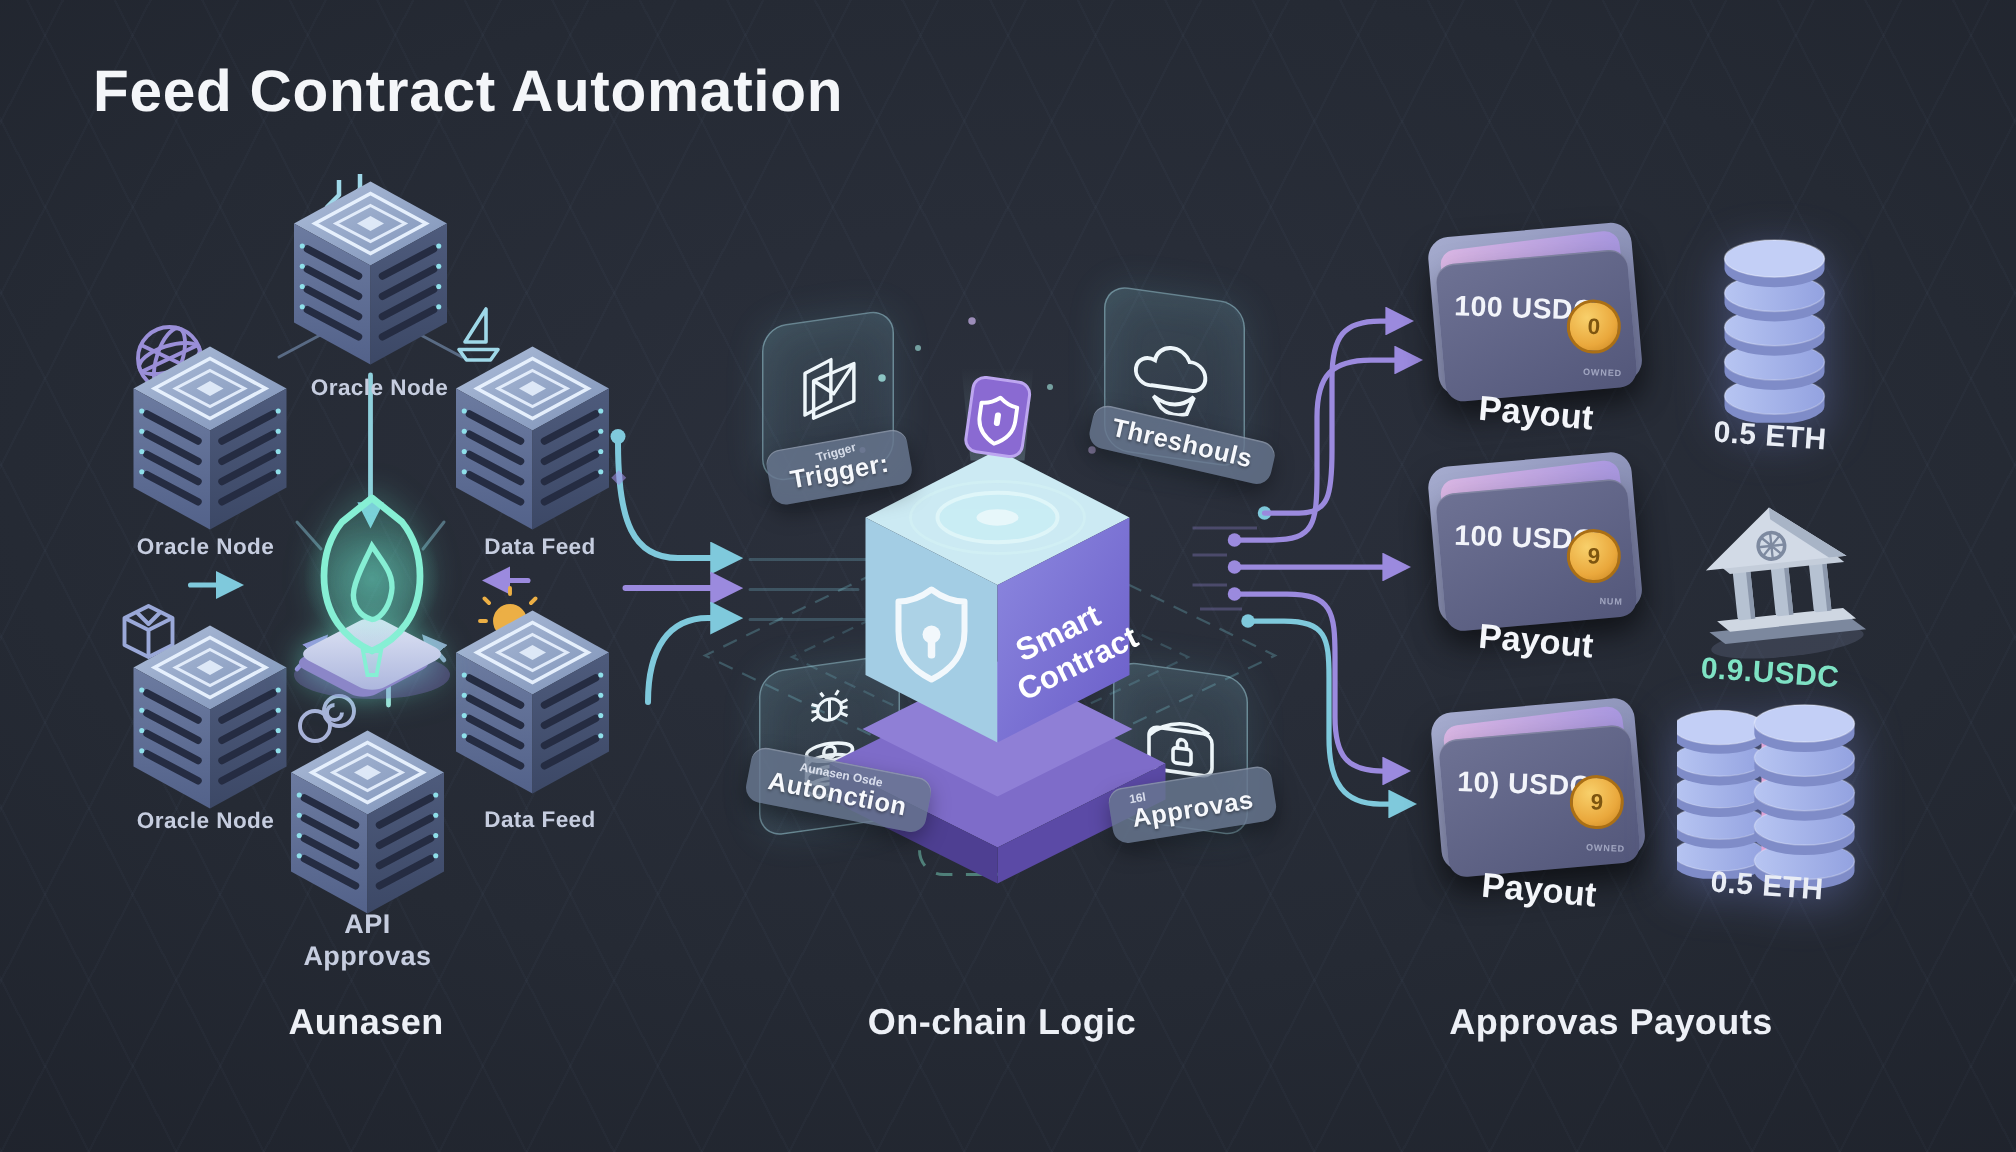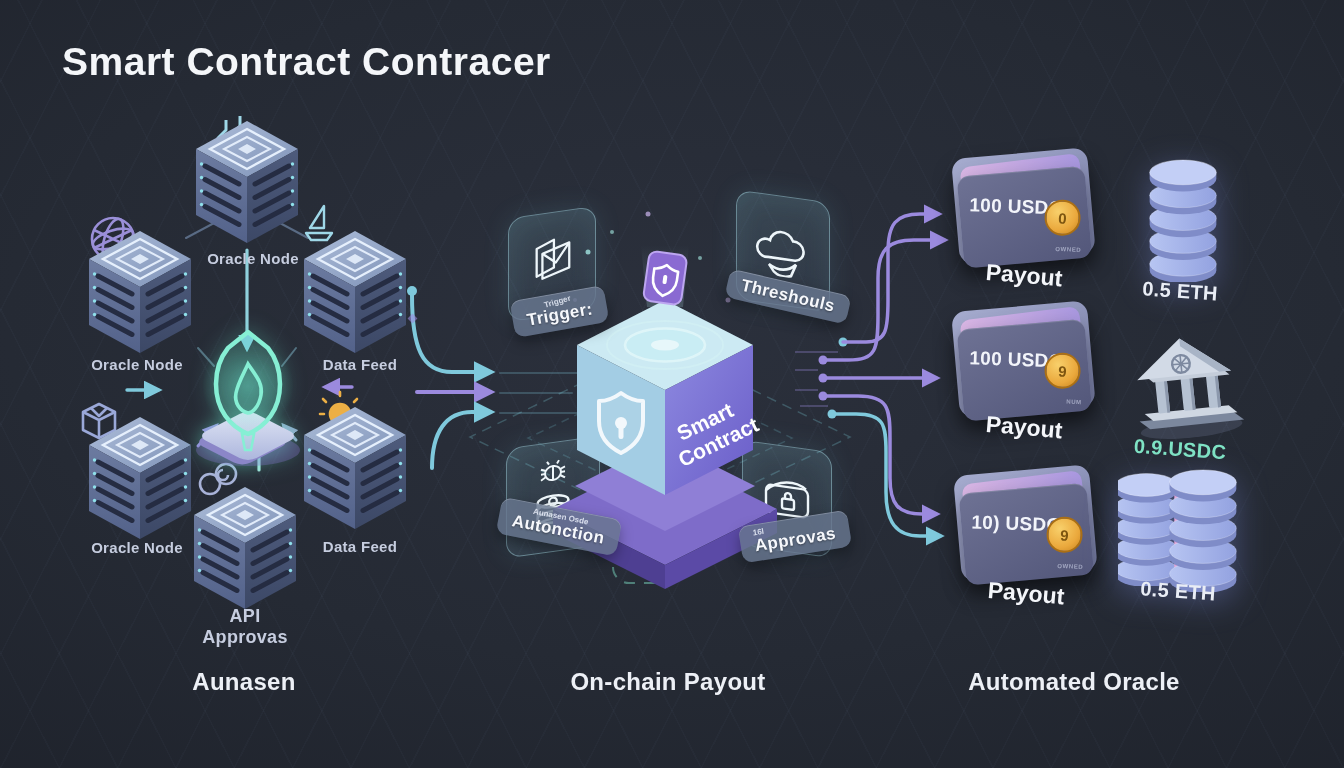--- a/index.html
+++ b/index.html
@@ -201,21 +201,21 @@
       <circle cx="823" cy="396" r="4.5" fill="#9b8ade"></circle>
       <circle cx="832" cy="414" r="4.5" fill="#7fc9dc"></circle>
       <path d="M843,342 H866 C886,342 888,330 888,300 V252 C888,224 896,214 920,214 H938" stroke="#9b8ade" stroke-width="3.5" marker-end="url(#arrP)"></path>
       <path d="M823,360 H848 C876,360 878,350 878,315 V278 C878,250 888,240 914,240 H944" stroke="#9b8ade" stroke-width="3.5" marker-end="url(#arrP)"></path>
       <path d="M823,378 H936" stroke="#9b8ade" stroke-width="3.5" marker-end="url(#arrP)"></path>
       <path d="M823,396 H858 C888,396 890,408 890,438 V478 C890,504 898,514 922,514 H936" stroke="#9b8ade" stroke-width="3.5" marker-end="url(#arrP)"></path>
       <path d="M832,414 H856 C884,414 886,425 886,452 V492 C886,522 896,536 920,536 H940" stroke="#7fc9dc" stroke-width="3.5" marker-end="url(#arrC)"></path>
     </g>
   </svg>
 
-  <div class="abs title">Smart Contract Contracer</div>
+  <div class="abs title">Feed Contract Automation</div>
 
   <div class="abs" style="left:0;top:0;z-index:2">
     <svg class="abs" style="left:210px;top:110px" width="42" height="42" viewBox="0 0 42 42">
       <g fill="none" stroke="#9fd8e8" stroke-width="3" stroke-linejoin="round">
         <path d="M8,38 V28 L16,20 V10"></path>
           <path d="M22,34 V24 L30,16 V6"></path>
       </g>
     </svg>
     <svg class="abs" style="left:86px;top:212px" width="54" height="54" viewBox="0 0 54 54">
       <g fill="none" stroke="#9a8fd8" stroke-width="2.6">
@@ -463,15 +463,15 @@
         </g>
       <path d="M58,18 L74,26 V112 L58,122 Z" fill="url(#gPink)"></path>
       <g transform="translate(46,0)">
           <use href="#db-stack" width="84" height="130"></use>
         </g>
     </svg>
     <div class="abs asset-lbl" style="left:1118px;top:580px;width:120px">0.5 ETH</div>
   </div>
 
   <div class="abs caption" style="left:144px;top:668px;width:200px">Aunasen</div>
-  <div class="abs caption" style="left:543px;top:668px;width:250px">On-chain Payout</div>
-  <div class="abs caption" style="left:924px;top:668px;width:300px">Automated Oracle</div>
+  <div class="abs caption" style="left:543px;top:668px;width:250px">On-chain Logic</div>
+  <div class="abs caption" style="left:924px;top:668px;width:300px">Approvas Payouts</div>
 </div>
 
 </body></html>

